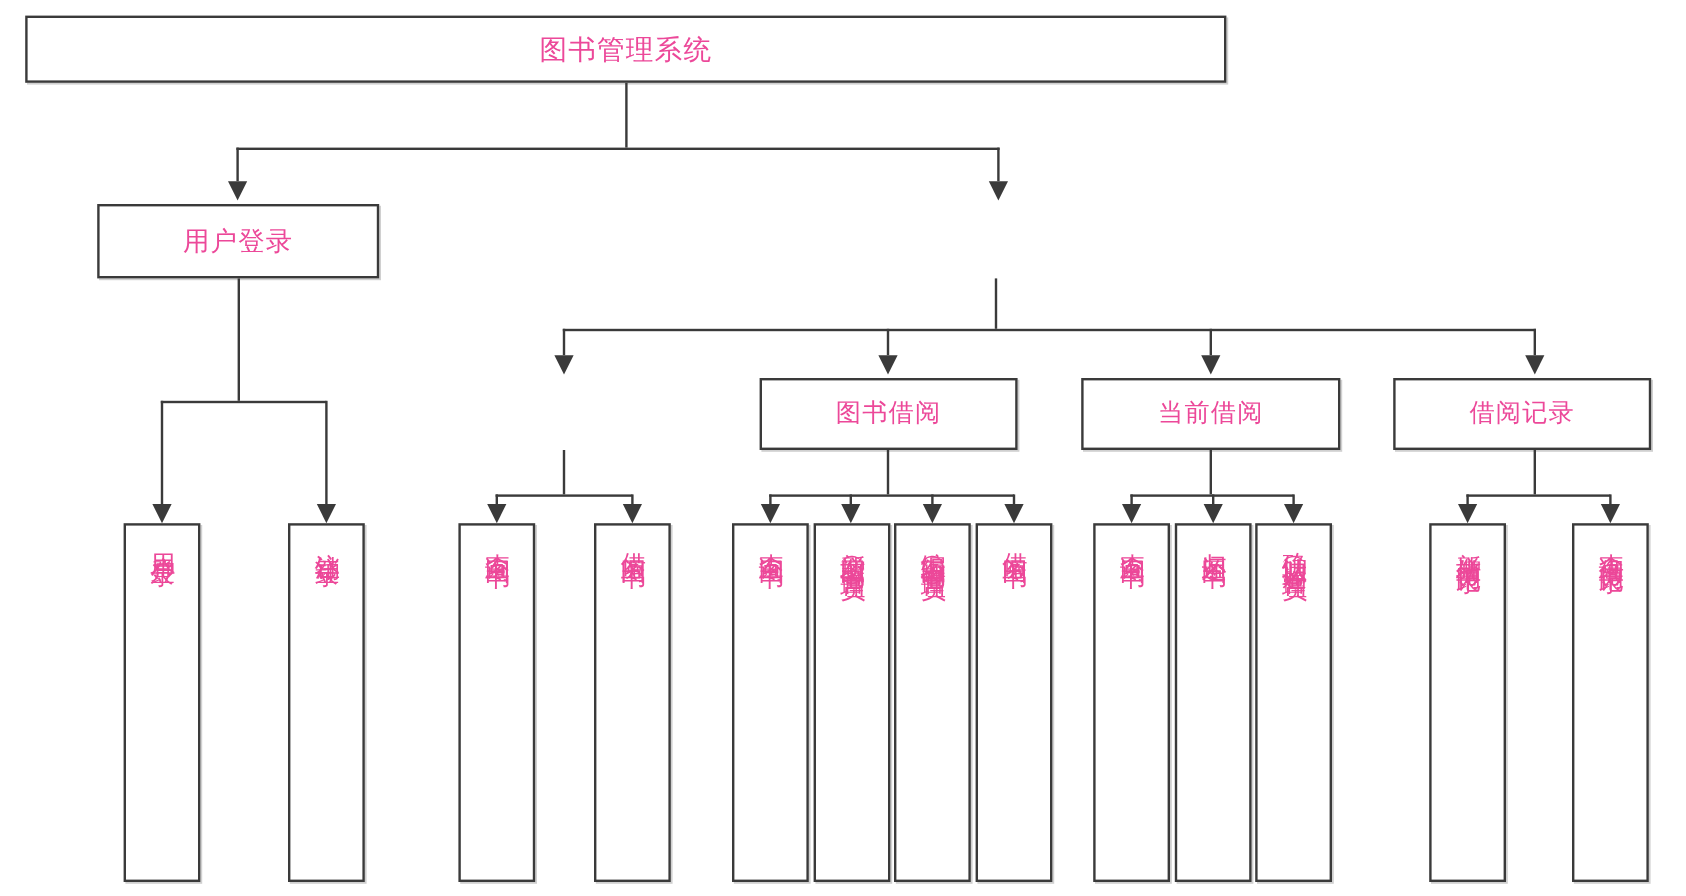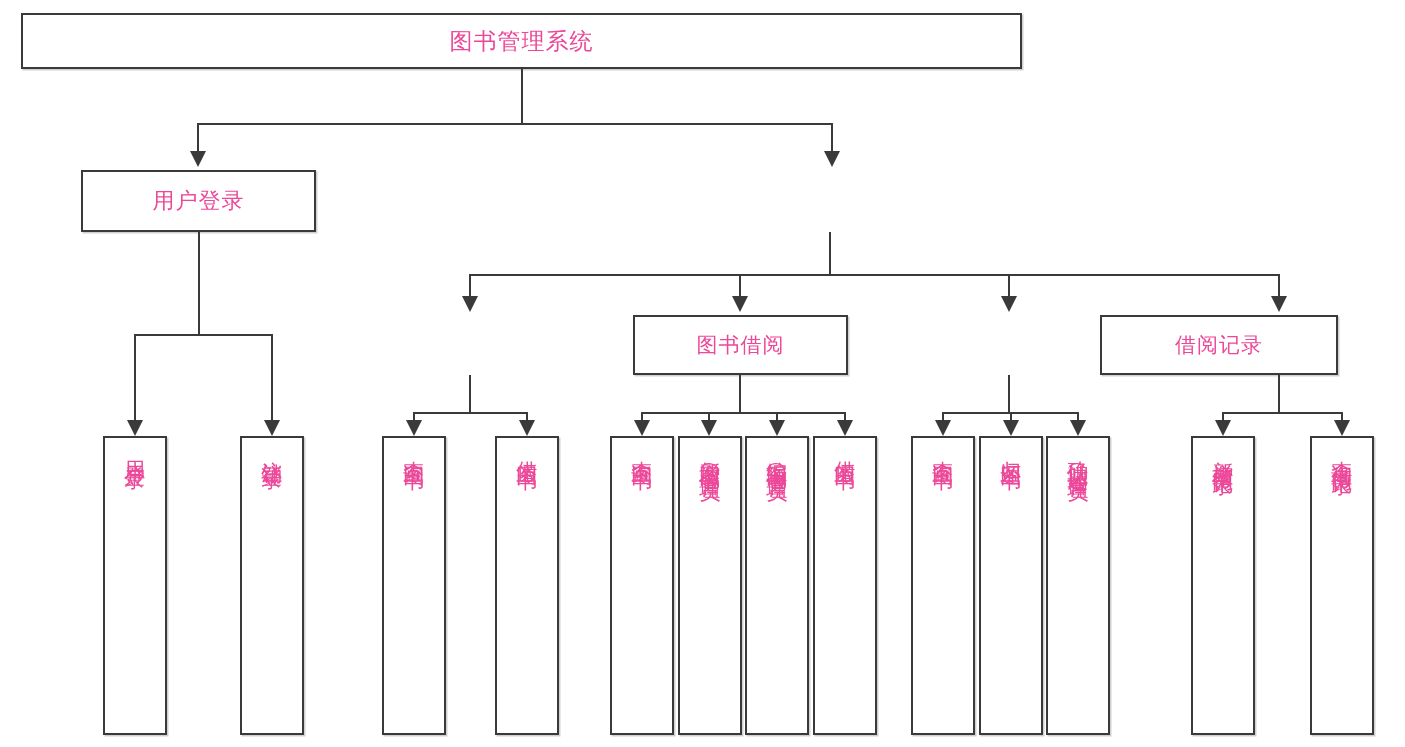--- a/index.html
+++ b/index.html
@@ -125,21 +125,24 @@
 
   <div class="vline" style="left:1008px; top:274px; height:22px;"></div>
   <div class="arrow" style="left:1001px; top:296px;"></div>
 
   <div class="vline" style="left:1278px; top:274px; height:22px;"></div>
   <div class="arrow" style="left:1271px; top:296px;"></div>
 
   <div class="node level3" style="left:633px; top:315px; width:215px; height:60px;">
     <span class="label">图书借阅</span>
   </div>
-  <div class="node level3" style="left:1100px; top:315px; width:238px; height:60px;">
+  <div class="node level3" style="left:901px; top:315px; width:216px; height:60px;">
+    <span class="label">当前借阅</span>
+  </div>
+  <div class="node level3" style="left:1161px; top:315px; width:215px; height:60px;">
     <span class="label">借阅记录</span>
   </div>
 
   <div class="vline" style="left:469px; top:375px; height:37px;"></div>
   <div class="hline" style="left:413px; top:412px; width:114px;"></div>
   <div class="vline" style="left:413px; top:412px; height:8px;"></div>
   <div class="arrow" style="left:406px; top:420px;"></div>
   <div class="vline" style="left:526px; top:412px; height:8px;"></div>
   <div class="arrow" style="left:519px; top:420px;"></div>
 

